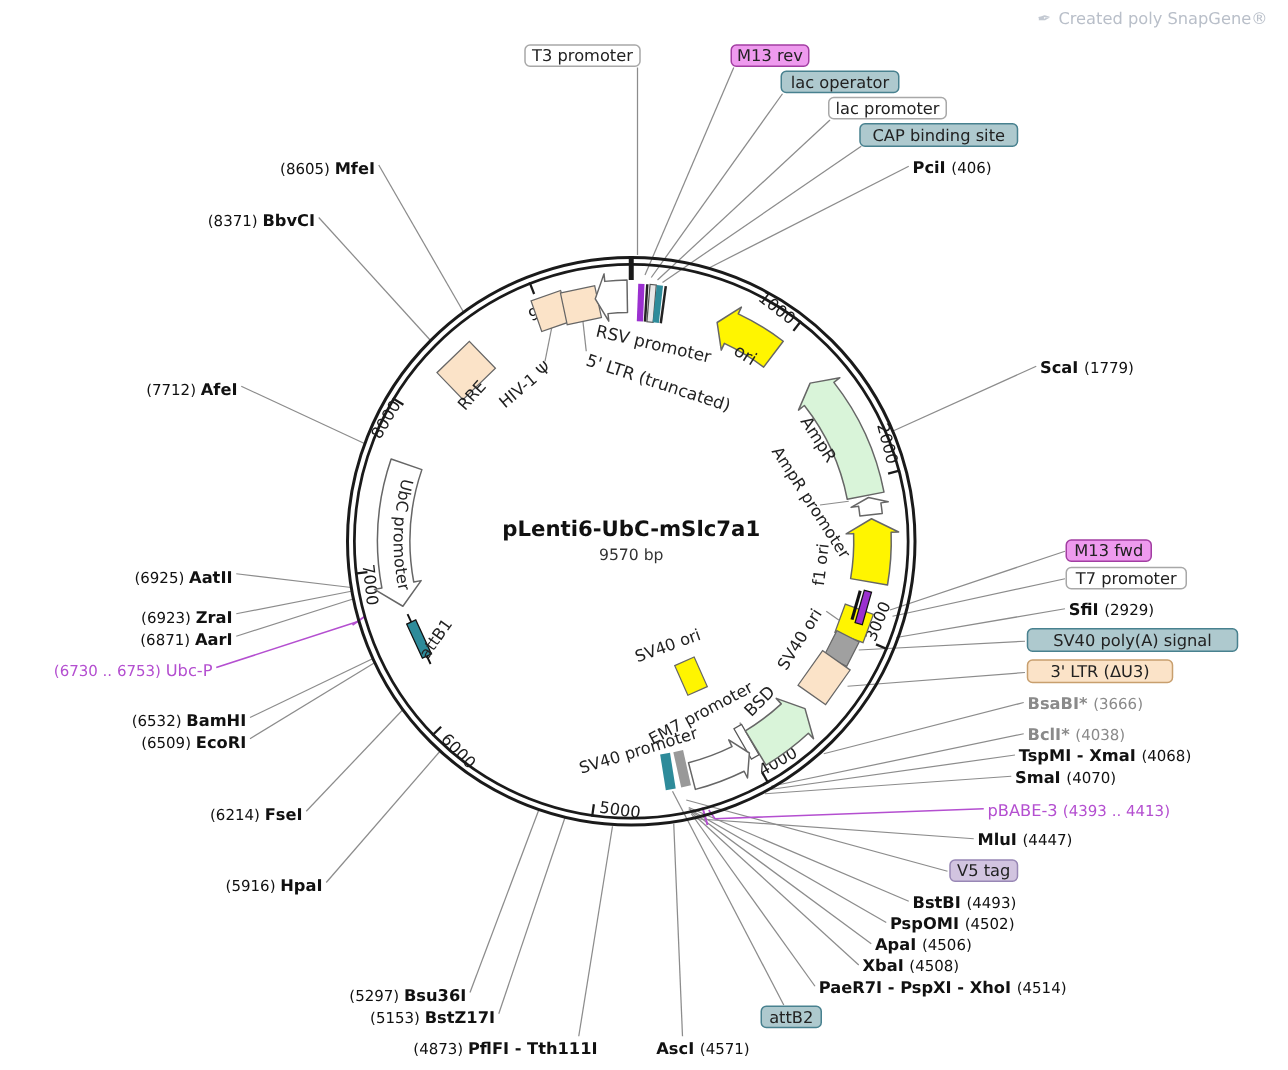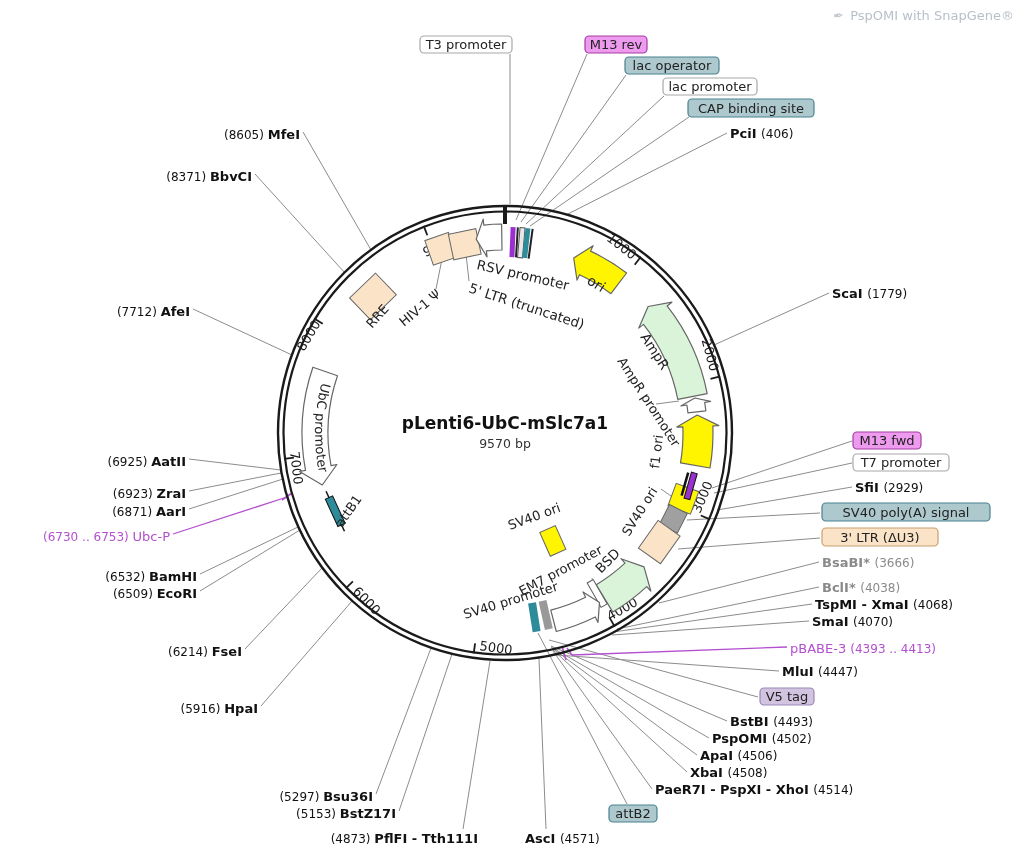--- a/index.html
+++ b/index.html
@@ -202,15 +202,15 @@
       <text x="822" y="592" font-size="13" fill="#8A8A8A" text-anchor="start"><tspan font-weight="bold">BclI* </tspan><tspan font-size="12">(4038)</tspan></text>
       <text x="822" y="567" font-size="13" fill="#8A8A8A" text-anchor="start"><tspan font-weight="bold">BsaBI* </tspan><tspan font-size="12">(3666)</tspan></text>
       <text x="855" y="492" font-size="13" fill="#111111" text-anchor="start"><tspan font-weight="bold">SfiI </tspan><tspan font-size="12">(2929)</tspan></text>
       <text x="832" y="298" font-size="13" fill="#111111" text-anchor="start"><tspan font-weight="bold">ScaI </tspan><tspan font-size="12">(1779)</tspan></text>
       <text x="730" y="138" font-size="13" fill="#111111" text-anchor="start"><tspan font-weight="bold">PciI </tspan><tspan font-size="12">(406)</tspan></text>
       <text x="505" y="429" font-size="17" font-weight="bold" fill="#111111" text-anchor="middle">pLenti6-UbC-mSlc7a1</text>
       <text x="505" y="448" font-size="12.5" fill="#333333" text-anchor="middle">9570 bp</text>
     </svg>
   <div id="watermark">
     <span class="glyph">✒</span>
-    <span>PspOMI with SnapGene®</span>
+    <span>Created poly SnapGene®</span>
   </div>
 </div>
 
 </body></html>

